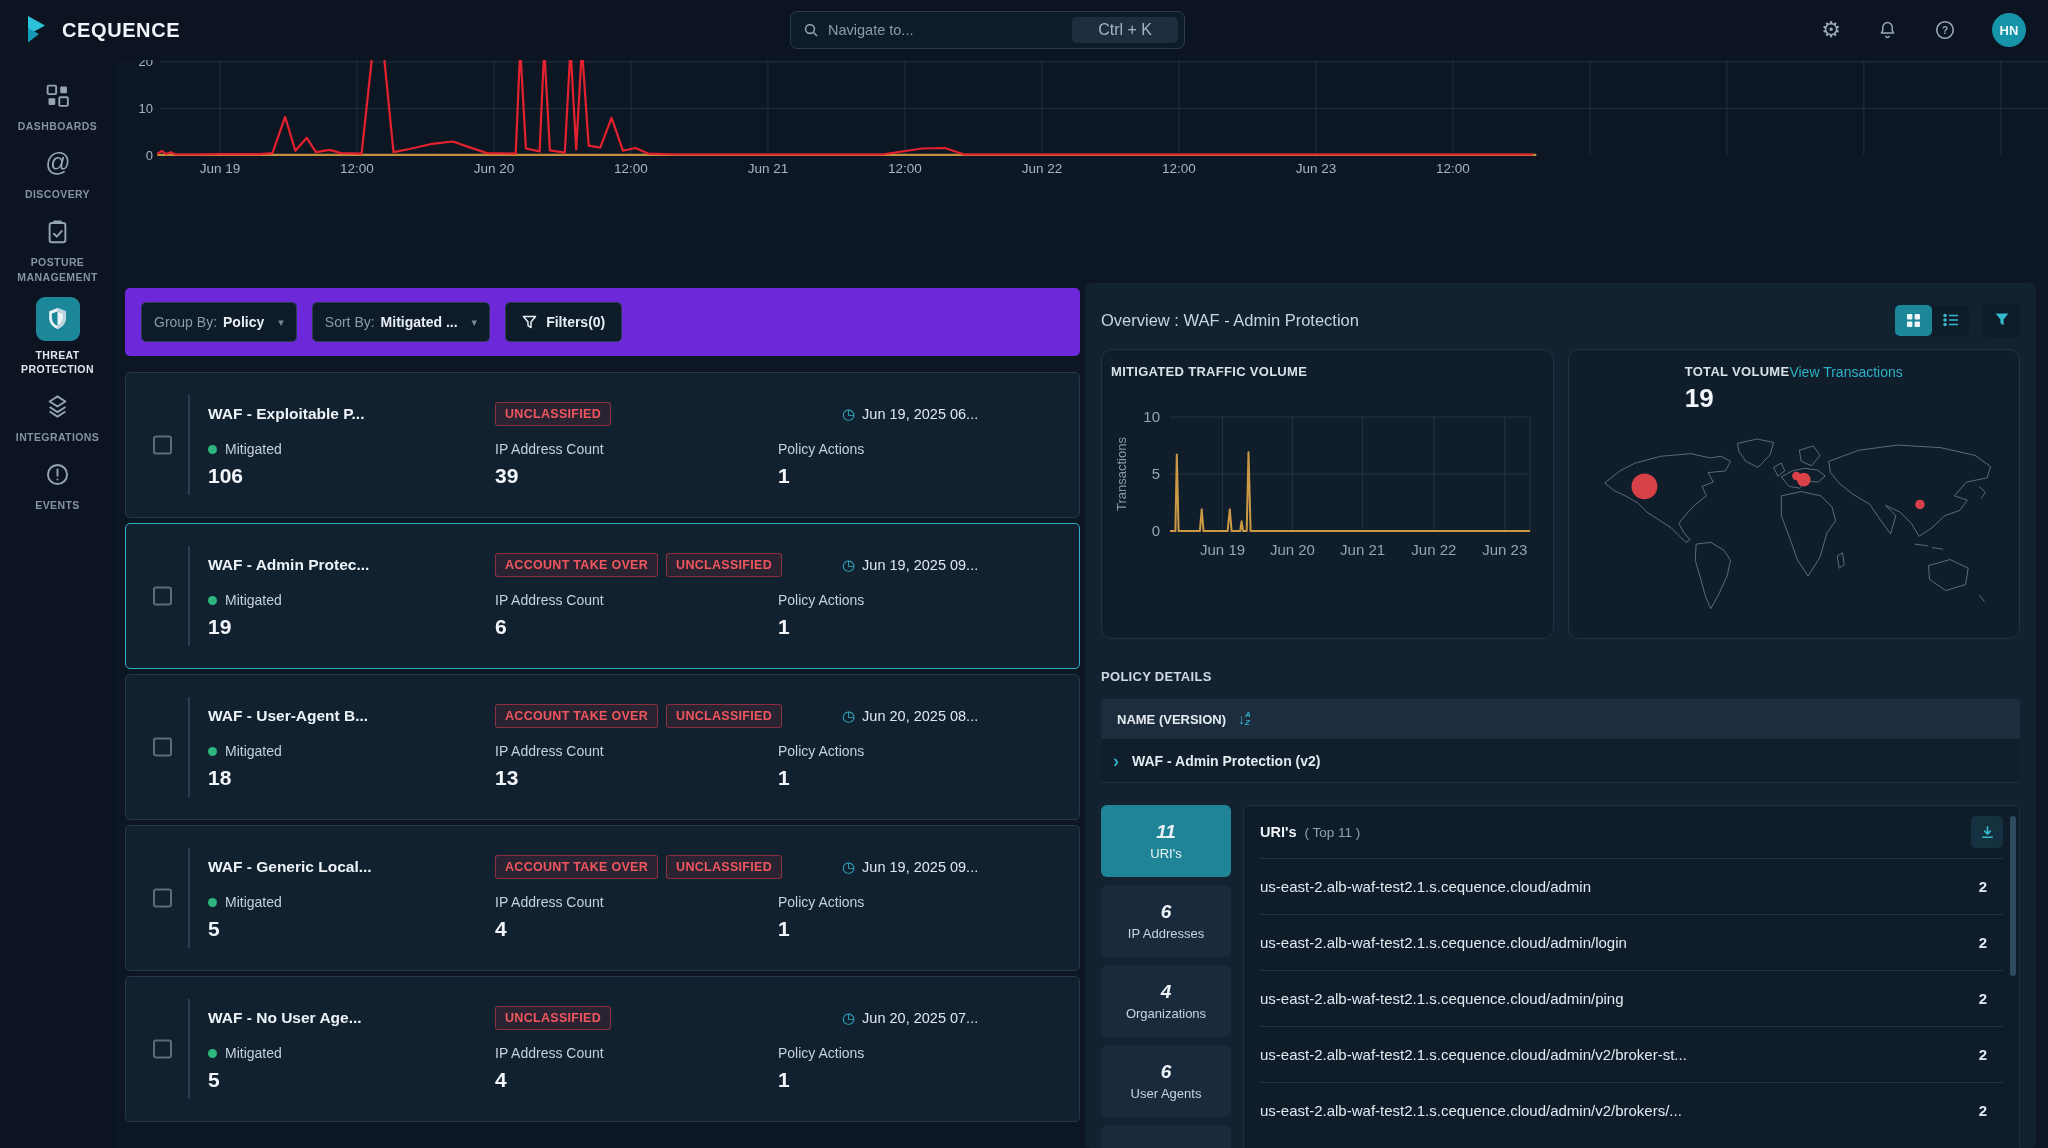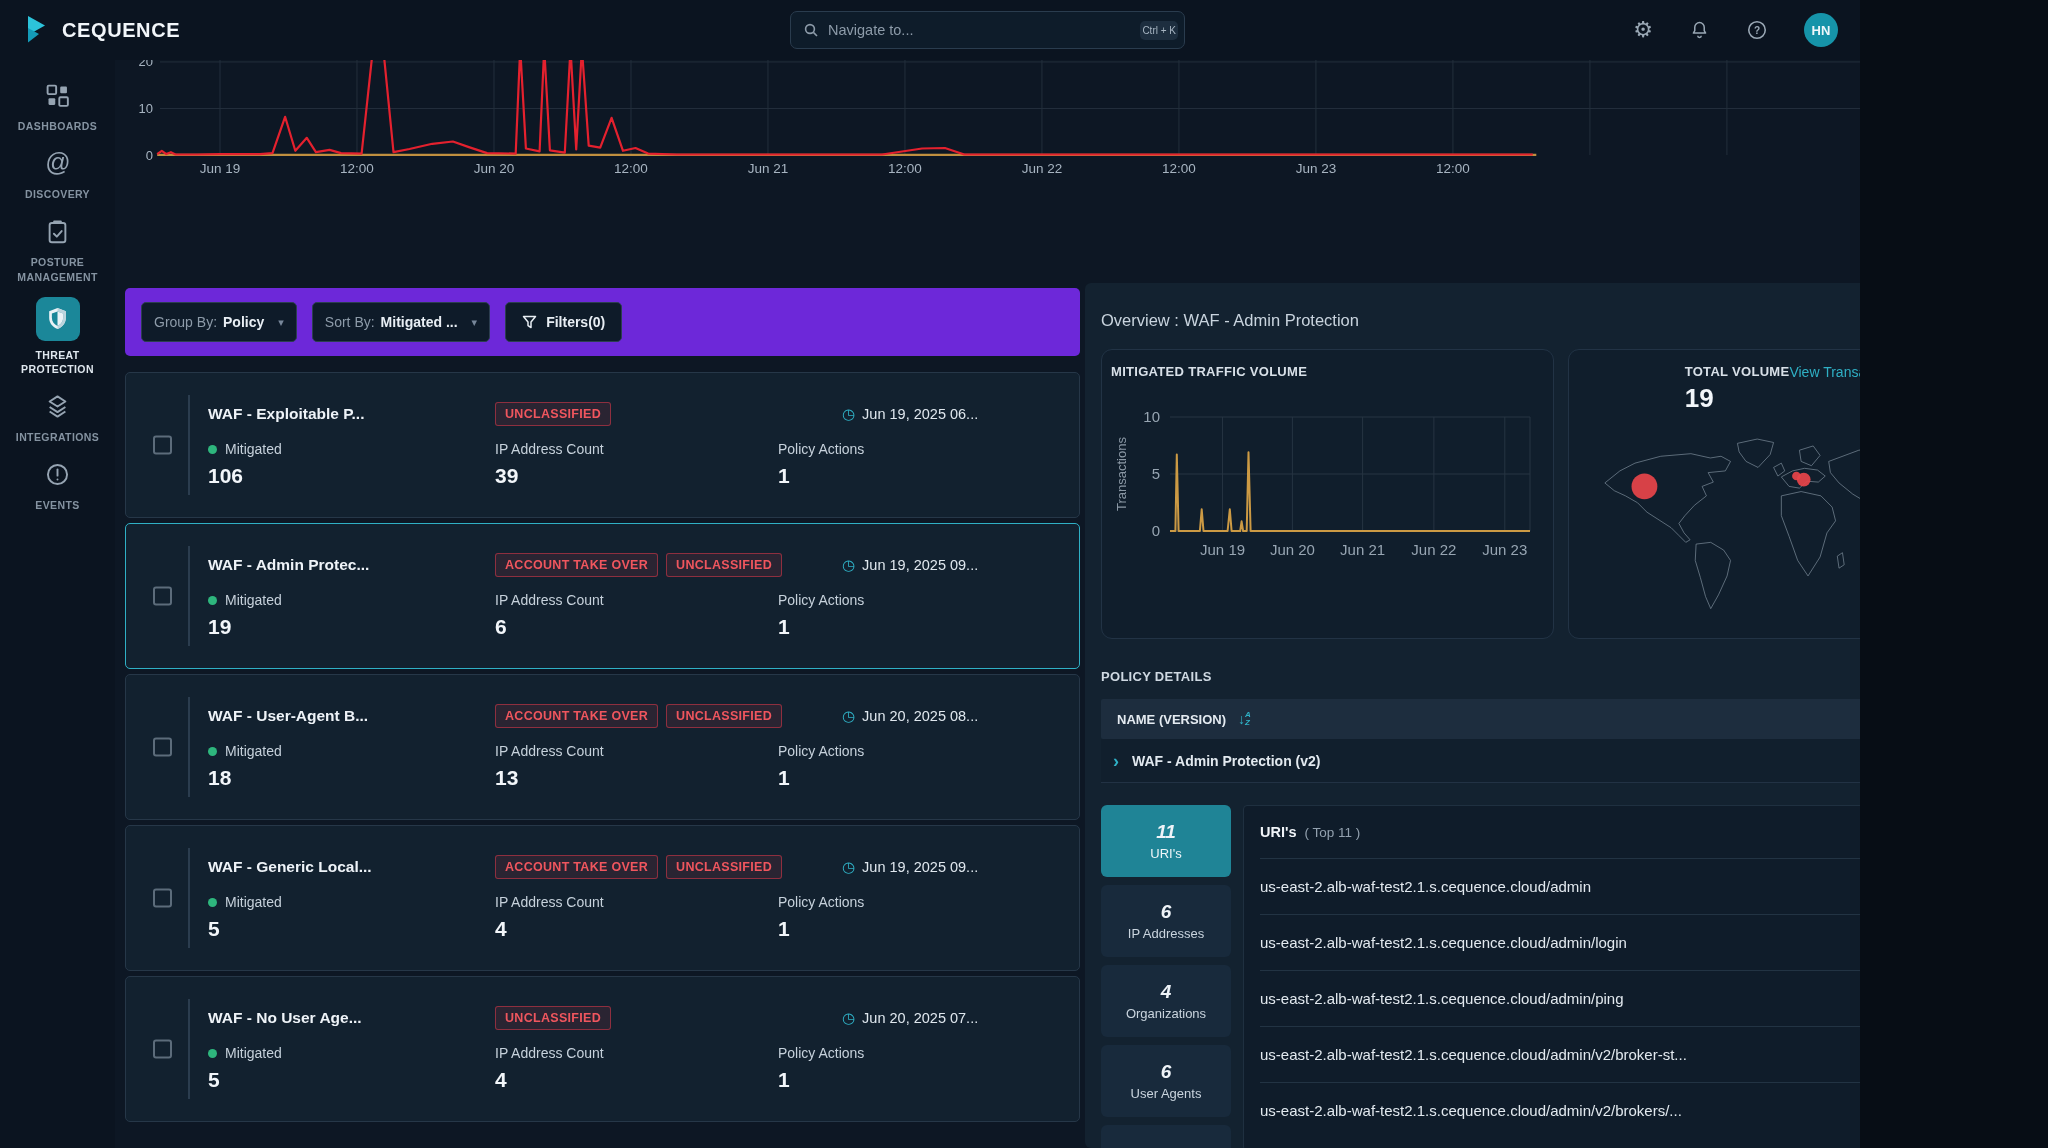--- a/index.html
+++ b/index.html
@@ -1,29 +1,29 @@
 <!DOCTYPE html>
 <html><head>
 <meta charset="utf-8">
 <style>
   * { box-sizing: border-box; margin: 0; padding: 0; }
   html,body { background:#070d15; }
-  .app { position:relative; width:1860px; height:1148px; background:#0d1724; overflow:hidden;
+  .app { position:relative; width:2048px; height:1148px; background:#0d1724; overflow:hidden;
          font-family:"Liberation Sans","DejaVu Sans",sans-serif; color:#e8eef4; }
 
   
   .topbar { position:absolute; top:0; left:0; right:0; height:60px; background:#0b1420; z-index:6; }
   .brand { position:absolute; left:26px; top:0; height:60px; display:flex; align-items:center; gap:9px; }
   .brand-name { font-size:20px; font-weight:700; letter-spacing:.6px; color:#f2f6fa; }
   .search { position:absolute; left:790px; top:11px; width:395px; height:38px; background:#0e1c2a;
             border:1px solid #2a3c4e; border-radius:7px; display:flex; align-items:center; padding:0 6px 0 12px; gap:9px; }
   .search svg { flex:0 0 auto; }
   .search input { flex:1; background:transparent; border:0; outline:0; color:#cdd7e0; font-size:14.5px; font-family:inherit; }
   .search input::placeholder { color:#8d9ba9; }
-  .kbd { background:#1d2e3f; color:#a7b5c2; font-size:10px; padding:4px 2px; border-radius:5px; }
+  .kbd { background:#1d2e3f; color:#a7b5c2; font-size:16px; padding:4px 26px; border-radius:5px; }
   .top-actions { position:absolute; right:22px; top:0; height:60px; display:flex; align-items:center; gap:36px; }
   .tb-ic { color:#9aa8b5; display:flex; align-items:center; cursor:pointer; }
   .gear-char { font-size:22px; line-height:1; }
   .avatar { width:34px; height:34px; border-radius:50%; background:#1694a9; display:flex; align-items:center;
             justify-content:center; font-size:13px; font-weight:700; color:#eef7fa; cursor:pointer; }
 
   
   .sidebar { position:absolute; top:60px; left:0; bottom:0; width:115px; background:#0b1420;
              display:flex; flex-direction:column; align-items:center; padding-top:18px; gap:13px; z-index:5; }
   .side-item { display:flex; flex-direction:column; align-items:center; gap:7px; width:100%; cursor:pointer; }

